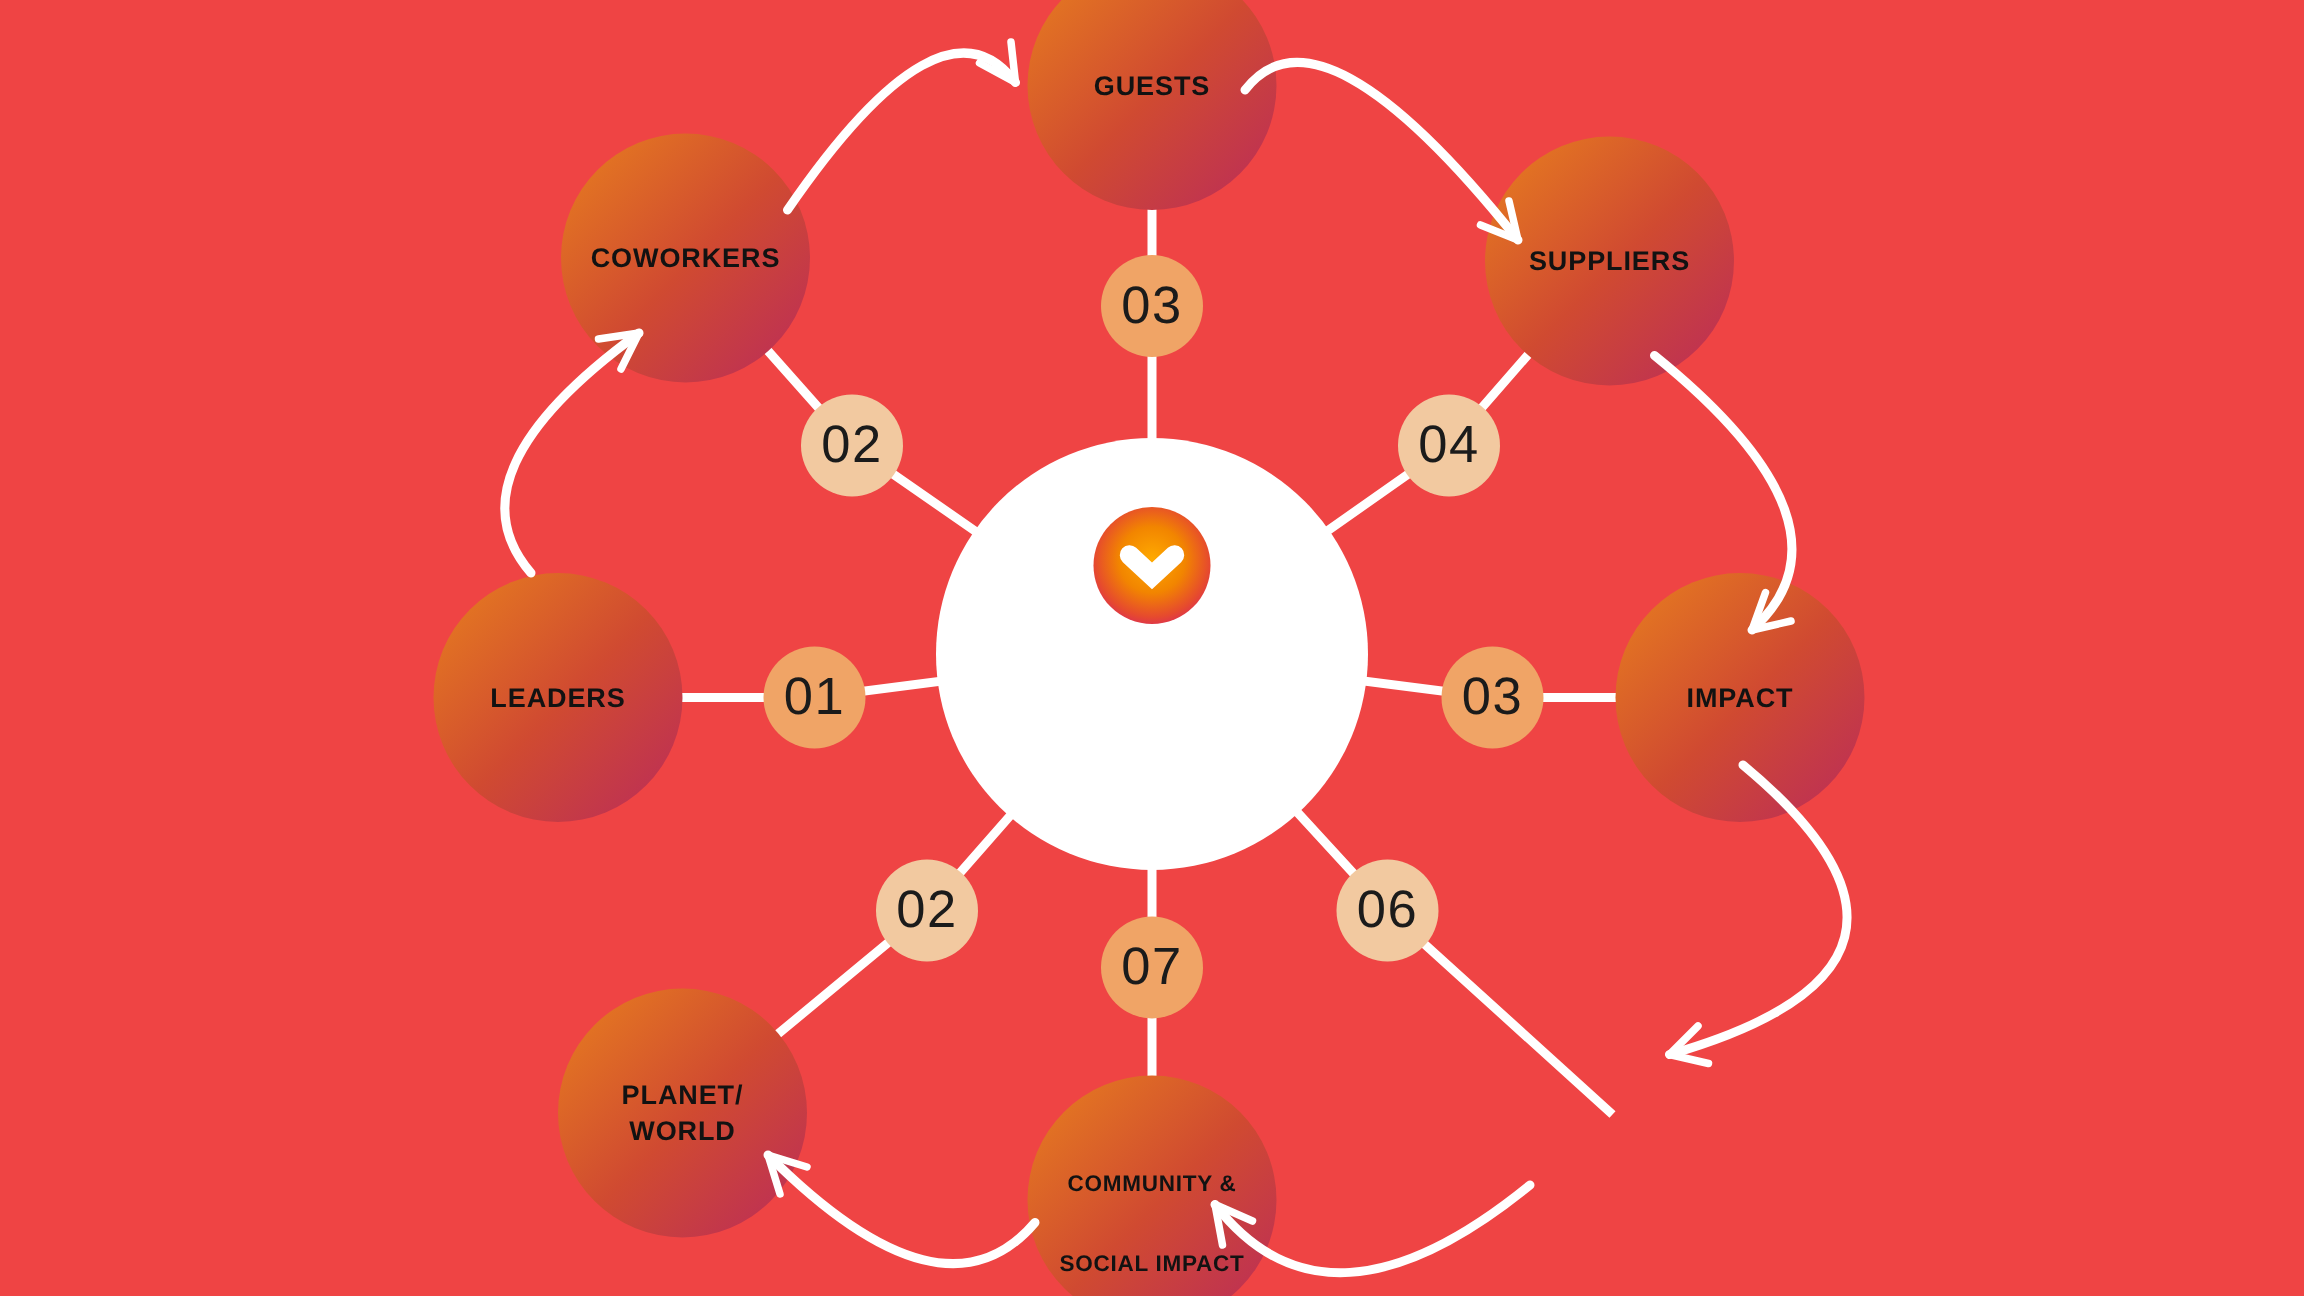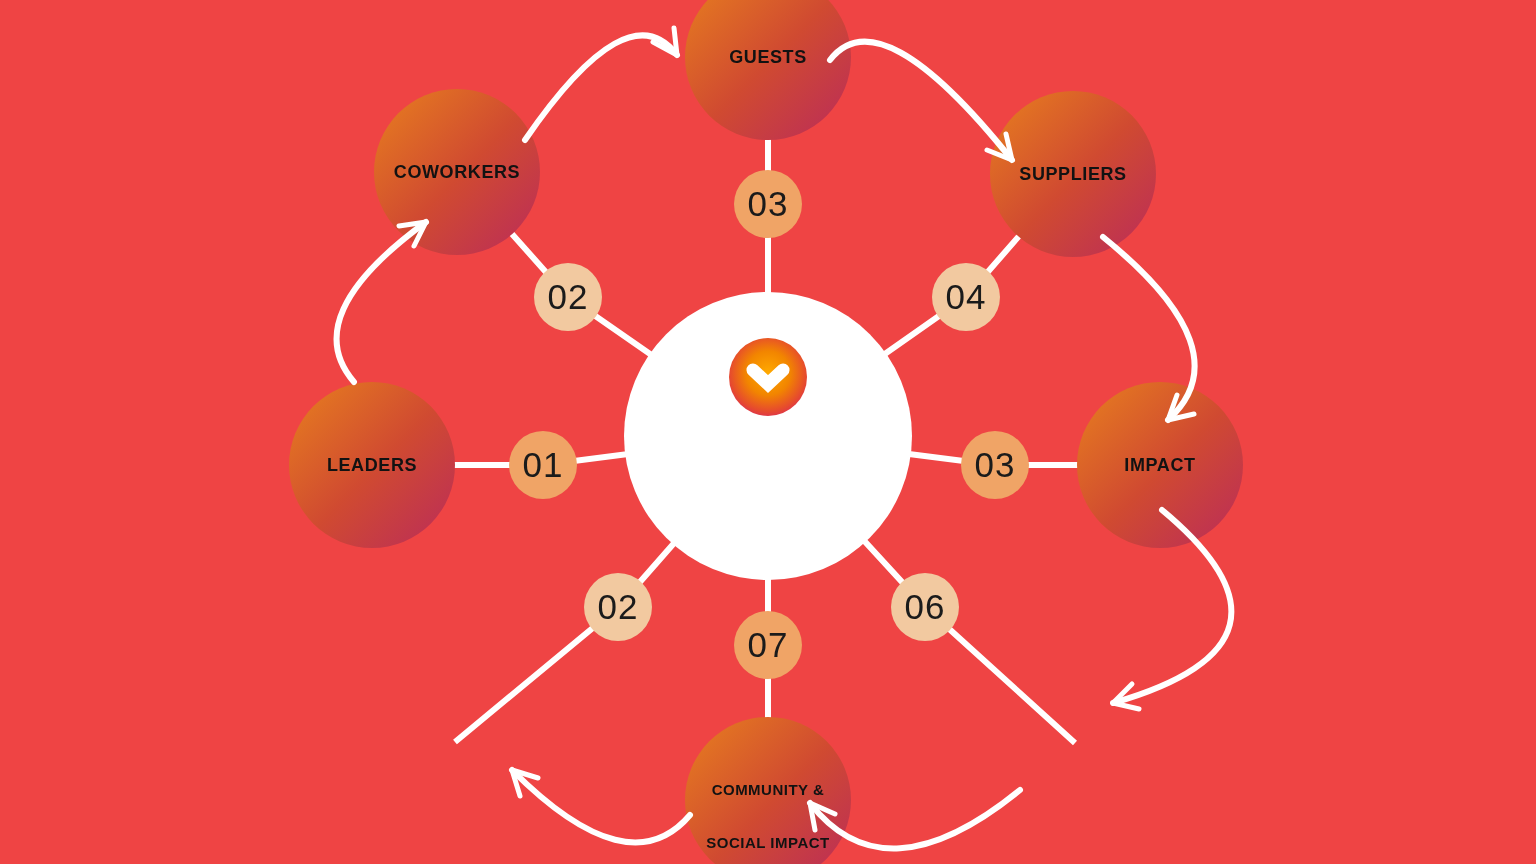--- a/index.html
+++ b/index.html
@@ -98,20 +98,24 @@
   <div class="node node-leaders">
     <span>LEADERS</span>
   </div>
   <div class="node node-company">
     <span>IMPACT</span>
   </div>
   <div class="node node-community small-label">
     <span>COMMUNITY &amp;</span>
     <span>SOCIAL IMPACT</span>
   </div>
+  <div class="node node-planet">
+    <span>PLANET/</span>
+    <span>WORLD</span>
+  </div>
 
   <div class="center-circle">
     <div class="heart-badge">
       <svg width="78" height="78" viewBox="0 0 78 78">
         <path d="M24 32 L39 46 L54 32" fill="none" stroke="#FFFFFF" stroke-width="13" stroke-linecap="round" stroke-linejoin="miter"></path>
       </svg>
     </div>
   </div>
 
   <div class="badge odd badge-01">

